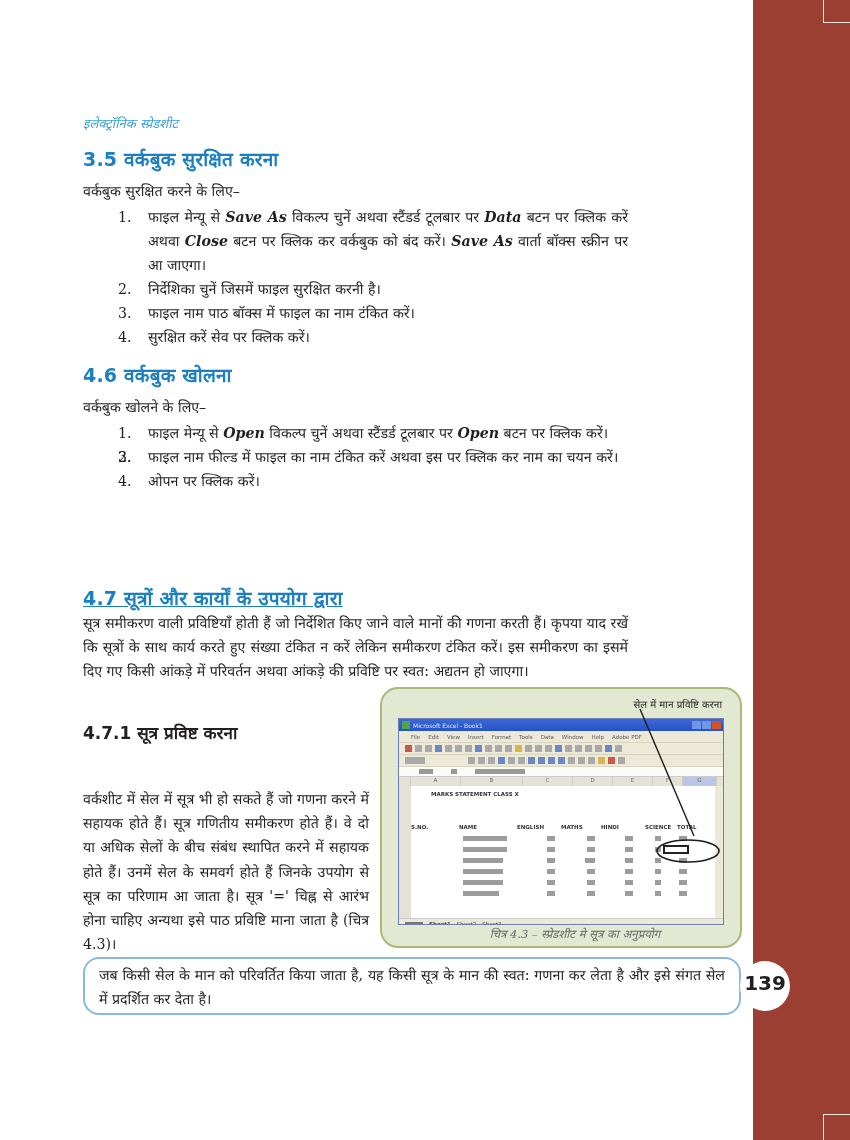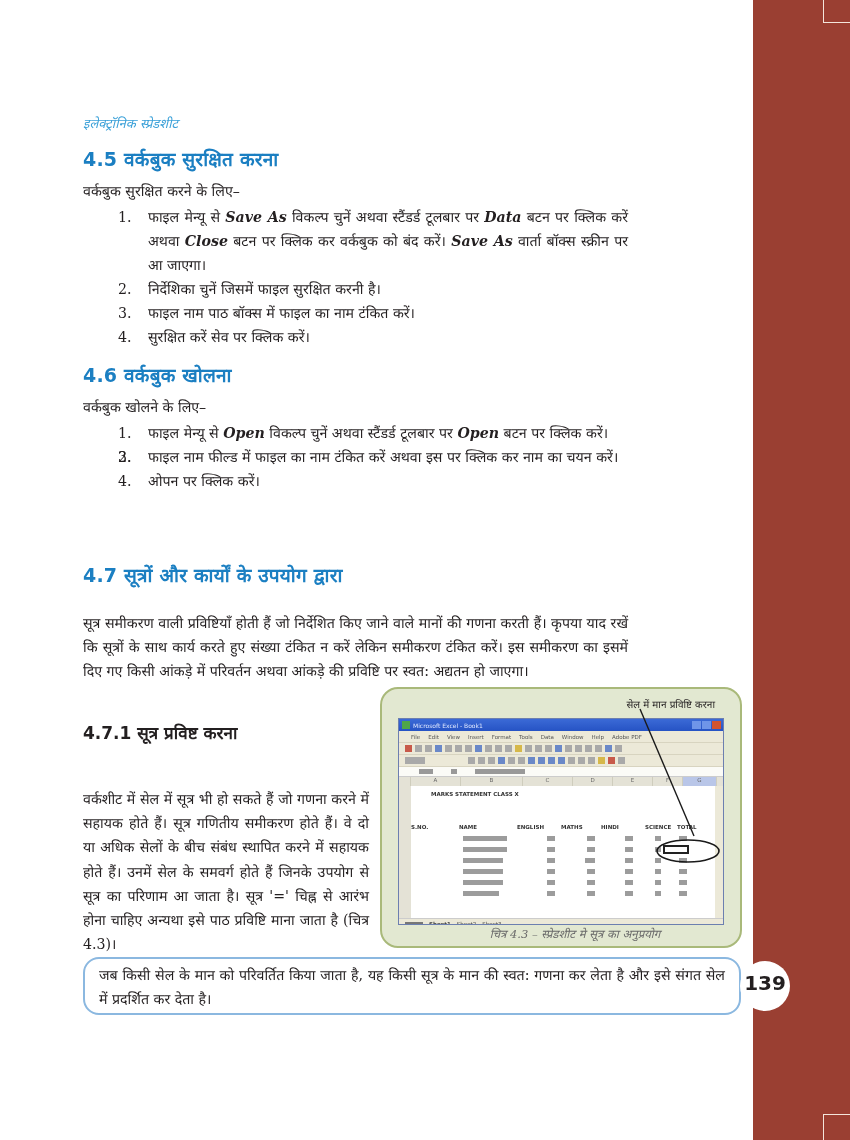--- a/index.html
+++ b/index.html
@@ -17,21 +17,21 @@
 
   .para { position: absolute; font-size: 14.2px; line-height: 24.2px; text-align: justify; }
   .intro { position: absolute; left: 83px; font-size: 14.2px; }
 
   ol.steps { position: absolute; left: 118px; width: 510px; list-style: none; }
   ol.steps li { position: relative; padding-left: 30px; font-size: 14.2px; line-height: 24px; text-align: justify; }
   ol.steps li .num { position: absolute; left: 0; top: 0; }
   b.em { font-style: italic; font-weight: bold; }
 
   .figure { position: absolute; left: 380px; top: 687px; width: 362px; height: 261px; background: #e2e8d1; border: 2px solid #a9b97a; border-radius: 18px; }
-  .fig-label { position: absolute; right: 25px; top: 8px; font-size: 10px; color: #231f20; }
+  .fig-label { position: absolute; right: 18px; top: 8px; font-size: 10px; color: #231f20; }
   .fig-caption { position: absolute; left: 0; right: 0; bottom: 5px; text-align: center; font-size: 11.5px; font-style: italic; color: #6a6a6a; padding-left: 28px; }
   .pointer { position: absolute; left: 0; top: 0; width: 362px; height: 261px; pointer-events: none; }
 
   .excel { position: absolute; left: 16px; top: 29px; width: 326px; height: 207px; background: #f2f1ec; border: 1px solid #6c7fb0; overflow: hidden; filter: blur(0.6px); }
   .xl-title { height: 12px; background: linear-gradient(#3b6ad6, #2653c4); display: flex; align-items: center; padding-left: 3px; }
   .xl-title .app-ico { width: 8px; height: 8px; background: #4fa64a; margin-right: 3px; }
   .xl-title .t { font-family: "DejaVu Sans", sans-serif; font-size: 6px; color: #dfe8ff; }
   .xl-title .winbtns { margin-left: auto; display: flex; gap: 1px; padding-right: 2px; }
   .xl-title .winbtns span { width: 9px; height: 8px; background: #6f95e8; }
   .xl-title .winbtns span.close { background: #d2542e; }
@@ -58,21 +58,21 @@
 </style>
 </head>
 <body>
 
 <div class="right-strip"></div>
 <div class="crop-top"></div>
 <div class="crop-bottom"></div>
 
 <div class="running-head">इलेक्ट्रॉनिक स्प्रेडशीट</div>
 
-<div class="h2" style="top:146px;">4.5 वर्कबुक सुरक्षित करना</div>
+<div class="h2" style="top:146px;">3.5 वर्कबुक सुरक्षित करना</div>
 <div class="intro" style="top:181px;">वर्कबुक सुरक्षित करने के लिए–</div>
 <ol class="steps" style="top:205px;">
   <li>
     <span class="num">1.</span>
     <span>फाइल मेन्यू से </span><b class="em">Save As</b><span> विकल्प चुनें अथवा स्टैंडर्ड टूलबार पर </span><b class="em">Data</b><span> बटन पर क्लिक करें अथवा </span><b class="em">Close</b><span> बटन पर क्लिक कर वर्कबुक को बंद करें। </span><b class="em">Save As</b><span> वार्ता बॉक्स स्क्रीन पर आ जाएगा।</span>
   </li>
   <li><span class="num">2.</span><span>निर्देशिका चुनें जिसमें फाइल सुरक्षित करनी है।</span></li>
   <li><span class="num">3.</span><span>फाइल नाम पाठ बॉक्स में फाइल का नाम टंकित करें।</span></li>
   <li><span class="num">4.</span><span>सुरक्षित करें सेव पर क्लिक करें।</span></li>
 </ol>
@@ -82,21 +82,21 @@
 <ol class="steps" style="top:421px;">
   <li>
     <span class="num">1.</span>
     <span>फाइल मेन्यू से </span><b class="em">Open</b><span> विकल्प चुनें अथवा स्टैंडर्ड टूलबार पर </span><b class="em">Open</b><span> बटन पर क्लिक करें।</span>
   </li>
   <li><span class="num">2.</span></li>
   <li><span class="num">3.</span><span>फाइल नाम फील्ड में फाइल का नाम टंकित करें अथवा इस पर क्लिक कर नाम का चयन करें।</span></li>
   <li><span class="num">4.</span><span>ओपन पर क्लिक करें।</span></li>
 </ol>
 
-<div class="h2" style="top:562px;">4.7 सूत्रों और कार्यों के उपयोग द्वारा</div>
+<div class="h2" style="top:585px;text-decoration:underline;">4.7 सूत्रों और कार्यों के उपयोग द्वारा</div>
 <div class="para" style="left:83px; top:611px; width:545px;">सूत्र समीकरण वाली प्रविष्टियाँ होती हैं जो निर्देशित किए जाने वाले मानों की गणना करती हैं। कृपया याद रखें कि सूत्रों के साथ कार्य करते हुए संख्या टंकित न करें लेकिन समीकरण टंकित करें। इस समीकरण का इसमें दिए गए किसी आंकड़े में परिवर्तन अथवा आंकड़े की प्रविष्टि पर स्वत: अद्यतन हो जाएगा।</div>
 
 <div class="h3" style="top:721px;">4.7.1 सूत्र प्रविष्ट करना</div>
 <div class="para" style="left:83px; top:755px; width:286px;margin-top:32px;">वर्कशीट में सेल में सूत्र भी हो सकते हैं जो गणना करने में सहायक होते हैं। सूत्र गणितीय समीकरण होते हैं। वे दो या अधिक सेलों के बीच संबंध स्थापित करने में सहायक होते हैं। उनमें सेल के समवर्ग होते हैं जिनके उपयोग से सूत्र का परिणाम आ जाता है। सूत्र '=' चिह्न से आरंभ होना चाहिए अन्यथा इसे पाठ प्रविष्टि माना जाता है (चित्र 4.3)।</div>
 
 <div class="figure">
   <div class="fig-label">सेल में मान प्रविष्टि करना</div>
 
   <div class="excel">
     <div class="xl-title">

